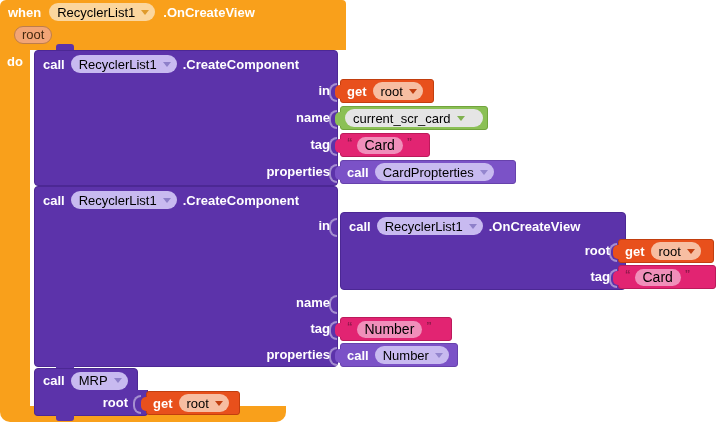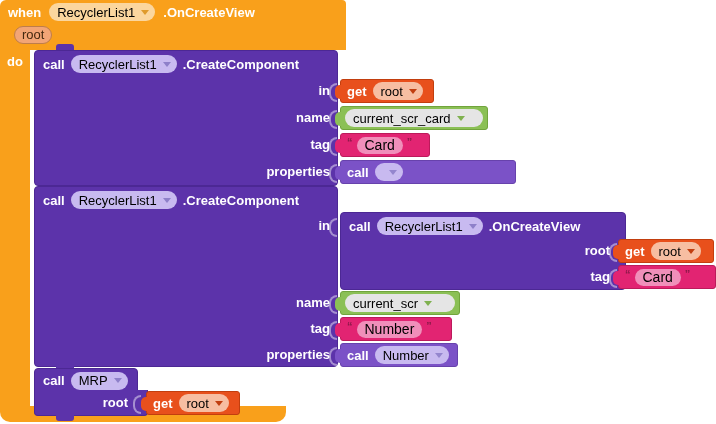--- a/index.html
+++ b/index.html
@@ -112,20 +112,21 @@
     </span>
   </div>
   <div class="vb textb" style="left:340px;top:133px;width:90px;">
     <span class="q">“</span>
     <span class="tfield">Card</span>
     <span class="q">”</span>
   </div>
   <div class="vb proc" style="left:340px;top:160px;width:176px;">
     <span class="kw">call</span>
     <span class="dd dd-proc">
+      <span>CardPropterties</span>
       <i class="tri t-proc"></i>
     </span>
   </div>
 
   <div class="cblock" style="left:34px;top:186px;width:304px;height:181px;">
     <div class="chead">
       <span class="kw">call</span>
       <span class="dd dd-lav">
         <span>RecyclerList1</span>
         <i class="tri t-lav"></i>
@@ -162,26 +163,20 @@
       <span>root</span>
       <i class="tri t-get"></i>
     </span>
   </div>
   <div class="vb textb" style="left:618px;top:265px;width:98px;">
     <span class="q">“</span>
     <span class="tfield">Card</span>
     <span class="q">”</span>
   </div>
 
-  <div class="vb variable" style="left:340px;top:291px;width:120px;">
-    <span class="dd dd-var">
-      <span>current_scr</span>
-      <i class="tri t-var"></i>
-    </span>
-  </div>
   <div class="vb textb" style="left:340px;top:317px;width:112px;">
     <span class="q">“</span>
     <span class="tfield">Number</span>
     <span class="q">”</span>
   </div>
   <div class="vb proc" style="left:340px;top:343px;width:118px;">
     <span class="kw">call</span>
     <span class="dd dd-proc">
       <span>Number</span>
       <i class="tri t-proc"></i>

